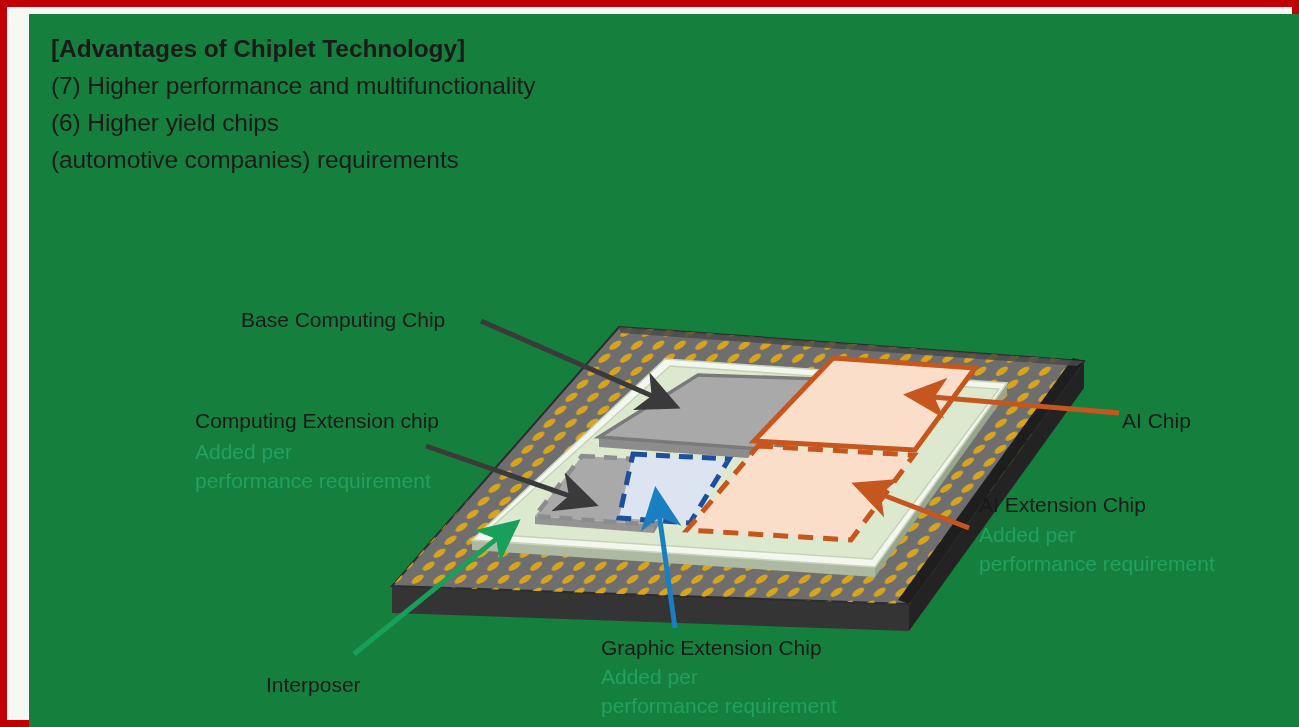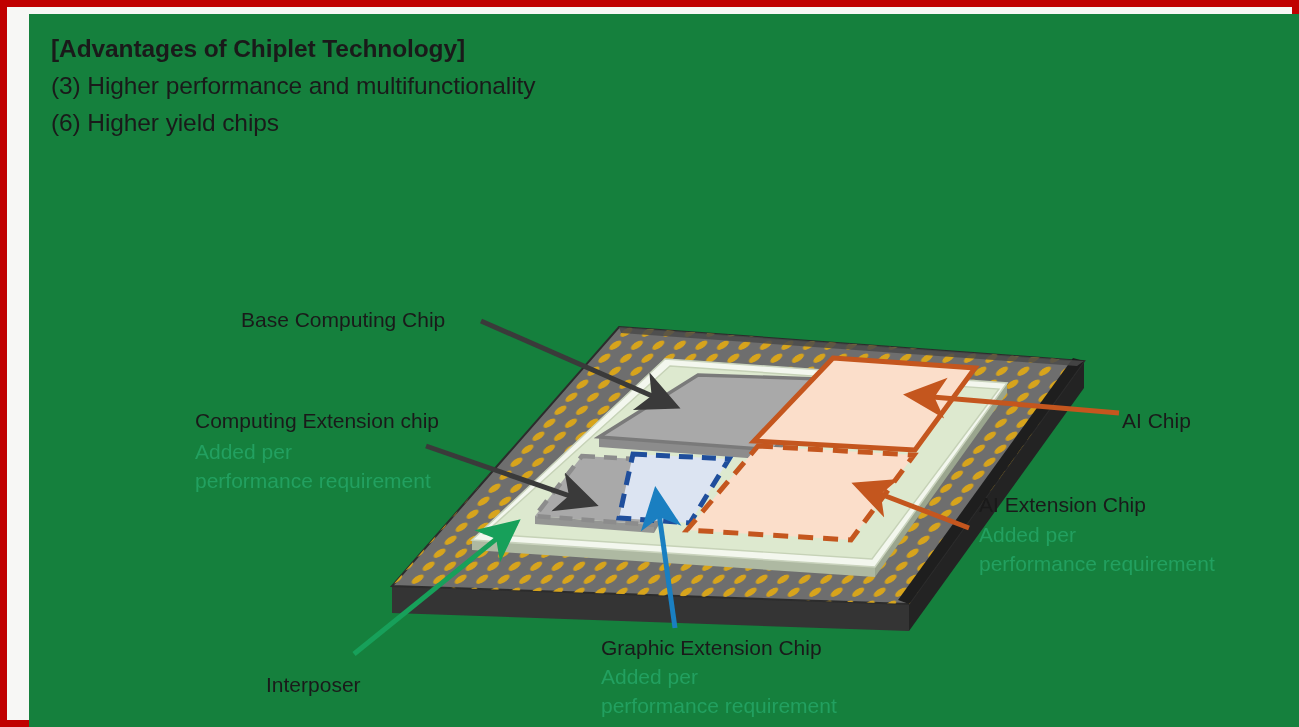--- a/index.html
+++ b/index.html
@@ -50,22 +50,23 @@
   }
 </style>
 </head>
 <body>
 
 <div id="frame">
   <div id="inner">
 
     <div id="header">
       <div class="hline bold">[Advantages of Chiplet Technology]</div>
-      <div class="hline">(3) Higher performance and multifunctionality</div>
+      <div class="hline">(7) Higher performance and multifunctionality</div>
       <div class="hline">(6) Higher yield chips</div>
+      <div class="hline">(automotive companies) requirements</div>
     </div>
 
     <div id="diagram">
       <svg width="1285" height="713" viewBox="0 0 1285 713" xmlns="http://www.w3.org/2000/svg">
         <defs>
 
           <pattern id="balls" width="21.5" height="13" patternUnits="userSpaceOnUse" patternTransform="matrix(1,0,-0.845,1,0,0)">
             <circle cx="6.2" cy="6.2" r="4.6" fill="#D7A41C"></circle>
           </pattern>
           <marker id="arrowDark" markerWidth="9" markerHeight="9" refX="7.4" refY="4.5" orient="auto">

